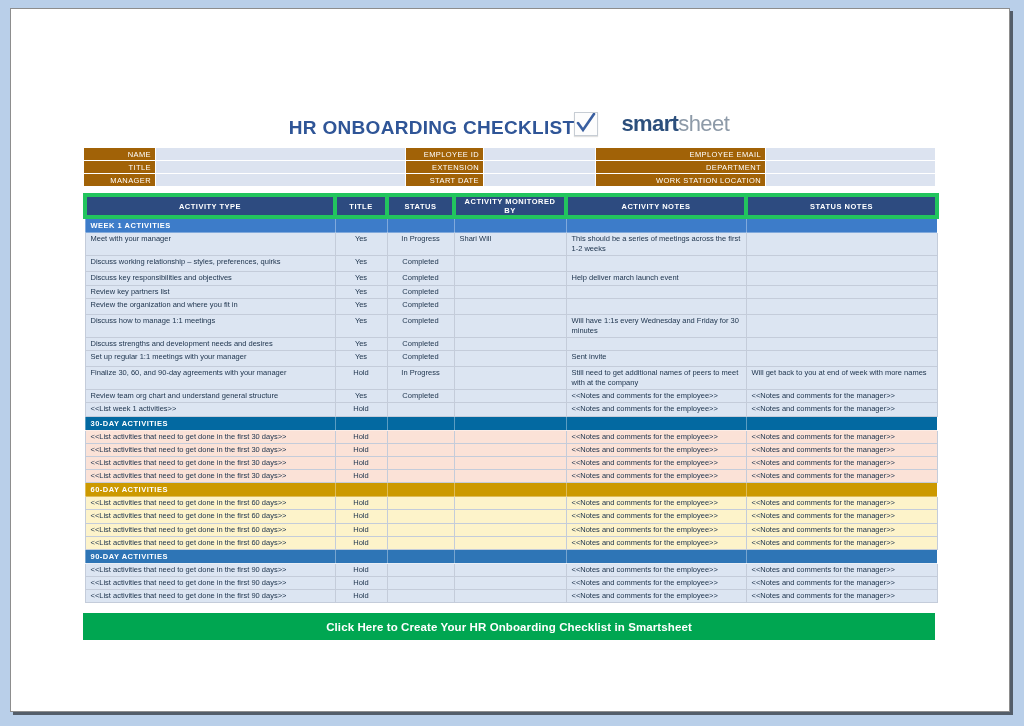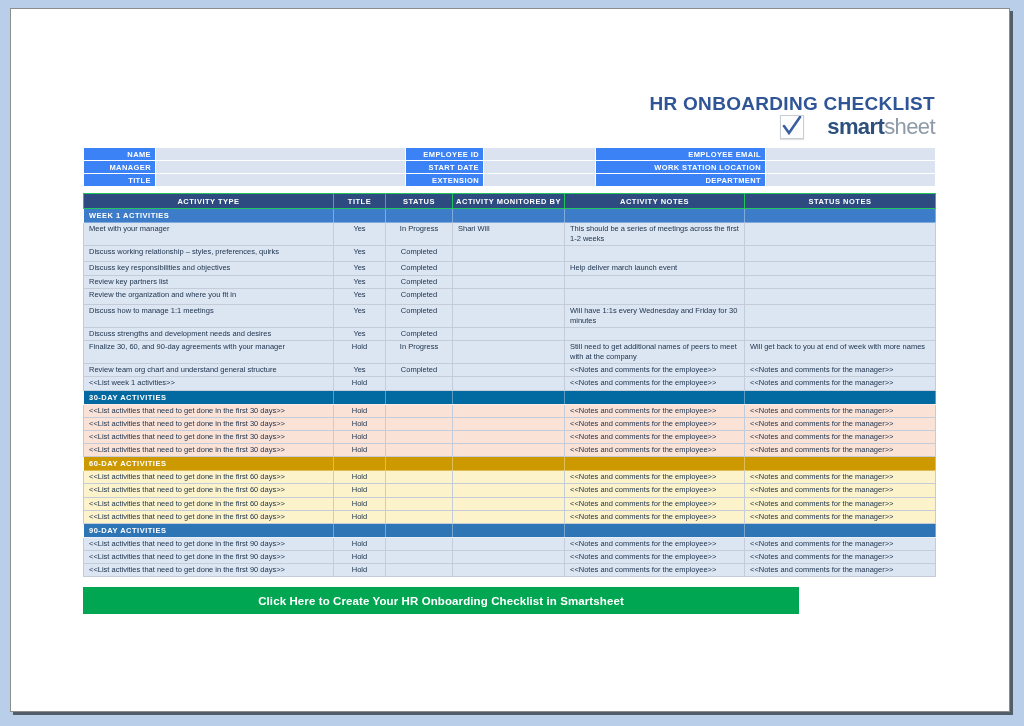--- a/index.html
+++ b/index.html
@@ -29,24 +29,23 @@
     position: absolute;
     left: 72px;
     top: 84px;
     width: 852px;
   }
 
   
   .titlebar {
     display: flex;
     align-items: flex-end;
-    justify-content: flex-start;
+    justify-content: center;
     height: 46px;
     padding-bottom: 2px;
-    flex-direction: column;
   }
   .doc-title {
     font-size: 19px;
     font-weight: bold;
     color: #2f5597;
     letter-spacing: 0.3px;
     white-space: nowrap;
   }
 
   
@@ -81,23 +80,23 @@
     table-layout: fixed;
   }
   table.info td {
     height: 13px;
     border: 1px solid #ffffff;
     font-size: 7.5px;
     padding: 0 4px;
     box-sizing: border-box;
   }
   td.lbl {
-    background: #3b82f6;
+    background: #a16207;
     color: #ffffff;
-    font-weight: bold;
+    font-weight: normal;
     text-align: right;
     letter-spacing: 0.4px;
   }
   td.val {
     background: #dce3f0;
     border: 1px solid #b8c2d6;
   }
 
   
   table.grid {
@@ -106,21 +105,21 @@
     margin-top: 6px;
     table-layout: fixed;
   }
   table.grid th {
     background: #2d4b80;
     color: #ffffff;
     font-size: 7.5px;
     font-weight: bold;
     letter-spacing: 0.5px;
     height: 14px;
-    border: 1px solid #22c55e;
+    border: 4px solid #22c55e;
     padding: 0 3px;
   }
   table.grid td {
     font-size: 7.5px;
     color: #20364f;
     border: 1px solid #c4ccda;
     padding: 1px 5px;
     vertical-align: top;
     line-height: 1.35;
     box-sizing: border-box;
@@ -146,21 +145,21 @@
   tr.sect.s-60 td { background: #cc9900; margin-top: 41px; }
   tr.sect.s-90 td { background: #2e75b6; }
 
   tr.h1 td { height: 20px; }
   tr.h2 td { height: 13px; }
   tr.h3 td { height: 16px; }
 
   
   .cta {
     margin-top: 10px;
-    width: 716px;
+    width: 852px;
     height: 27px;
     background: #00a651;
     color: #ffffff;
     font-size: 11.5px;
     font-weight: bold;
     display: flex;
     align-items: center;
     justify-content: center;
     letter-spacing: 0.1px;
     cursor: pointer;
@@ -197,33 +196,33 @@
       <tbody>
           <tr>
             <td class="lbl">NAME</td>
             <td class="val"></td>
             <td class="lbl">EMPLOYEE ID</td>
             <td class="val"></td>
             <td class="lbl">EMPLOYEE EMAIL</td>
             <td class="val"></td>
           </tr>
           <tr>
+            <td class="lbl">TITLE</td>
+            <td class="val"></td>
+            <td class="lbl">EXTENSION</td>
+            <td class="val"></td>
+            <td class="lbl">DEPARTMENT</td>
+            <td class="val"></td>
+          </tr>
+          <tr>
             <td class="lbl">MANAGER</td>
             <td class="val"></td>
             <td class="lbl">START DATE</td>
             <td class="val"></td>
             <td class="lbl">WORK STATION LOCATION</td>
-            <td class="val"></td>
-          </tr>
-          <tr>
-            <td class="lbl">TITLE</td>
-            <td class="val"></td>
-            <td class="lbl">EXTENSION</td>
-            <td class="val"></td>
-            <td class="lbl">DEPARTMENT</td>
             <td class="val"></td>
           </tr>
         </tbody>
     </table>
 
     <table class="grid">
       <colgroup>
         <col style="width:250px">
           <col style="width:52px">
           <col style="width:67px">
@@ -299,20 +298,28 @@
             <td></td>
           </tr>
           <tr class="r-wk h2">
             <td>Discuss strengths and development needs and desires</td>
             <td class="c">Yes</td>
             <td class="c">Completed</td>
             <td></td>
             <td></td>
             <td></td>
           </tr>
+          <tr class="r-wk h3">
+            <td>Set up regular 1:1 meetings with your manager</td>
+            <td class="c">Yes</td>
+            <td class="c">Completed</td>
+            <td></td>
+            <td>Sent invite</td>
+            <td></td>
+          </tr>
           <tr class="r-wk h1">
             <td>Finalize 30, 60, and 90-day agreements with your manager</td>
             <td class="c">Hold</td>
             <td class="c">In Progress</td>
             <td></td>
             <td>Still need to get additional names of peers to meet with at the company</td>
             <td>Will get back to you at end of week with more names</td>
           </tr>
           <tr class="r-wk h2">
             <td>Review team org chart and understand general structure</td>

